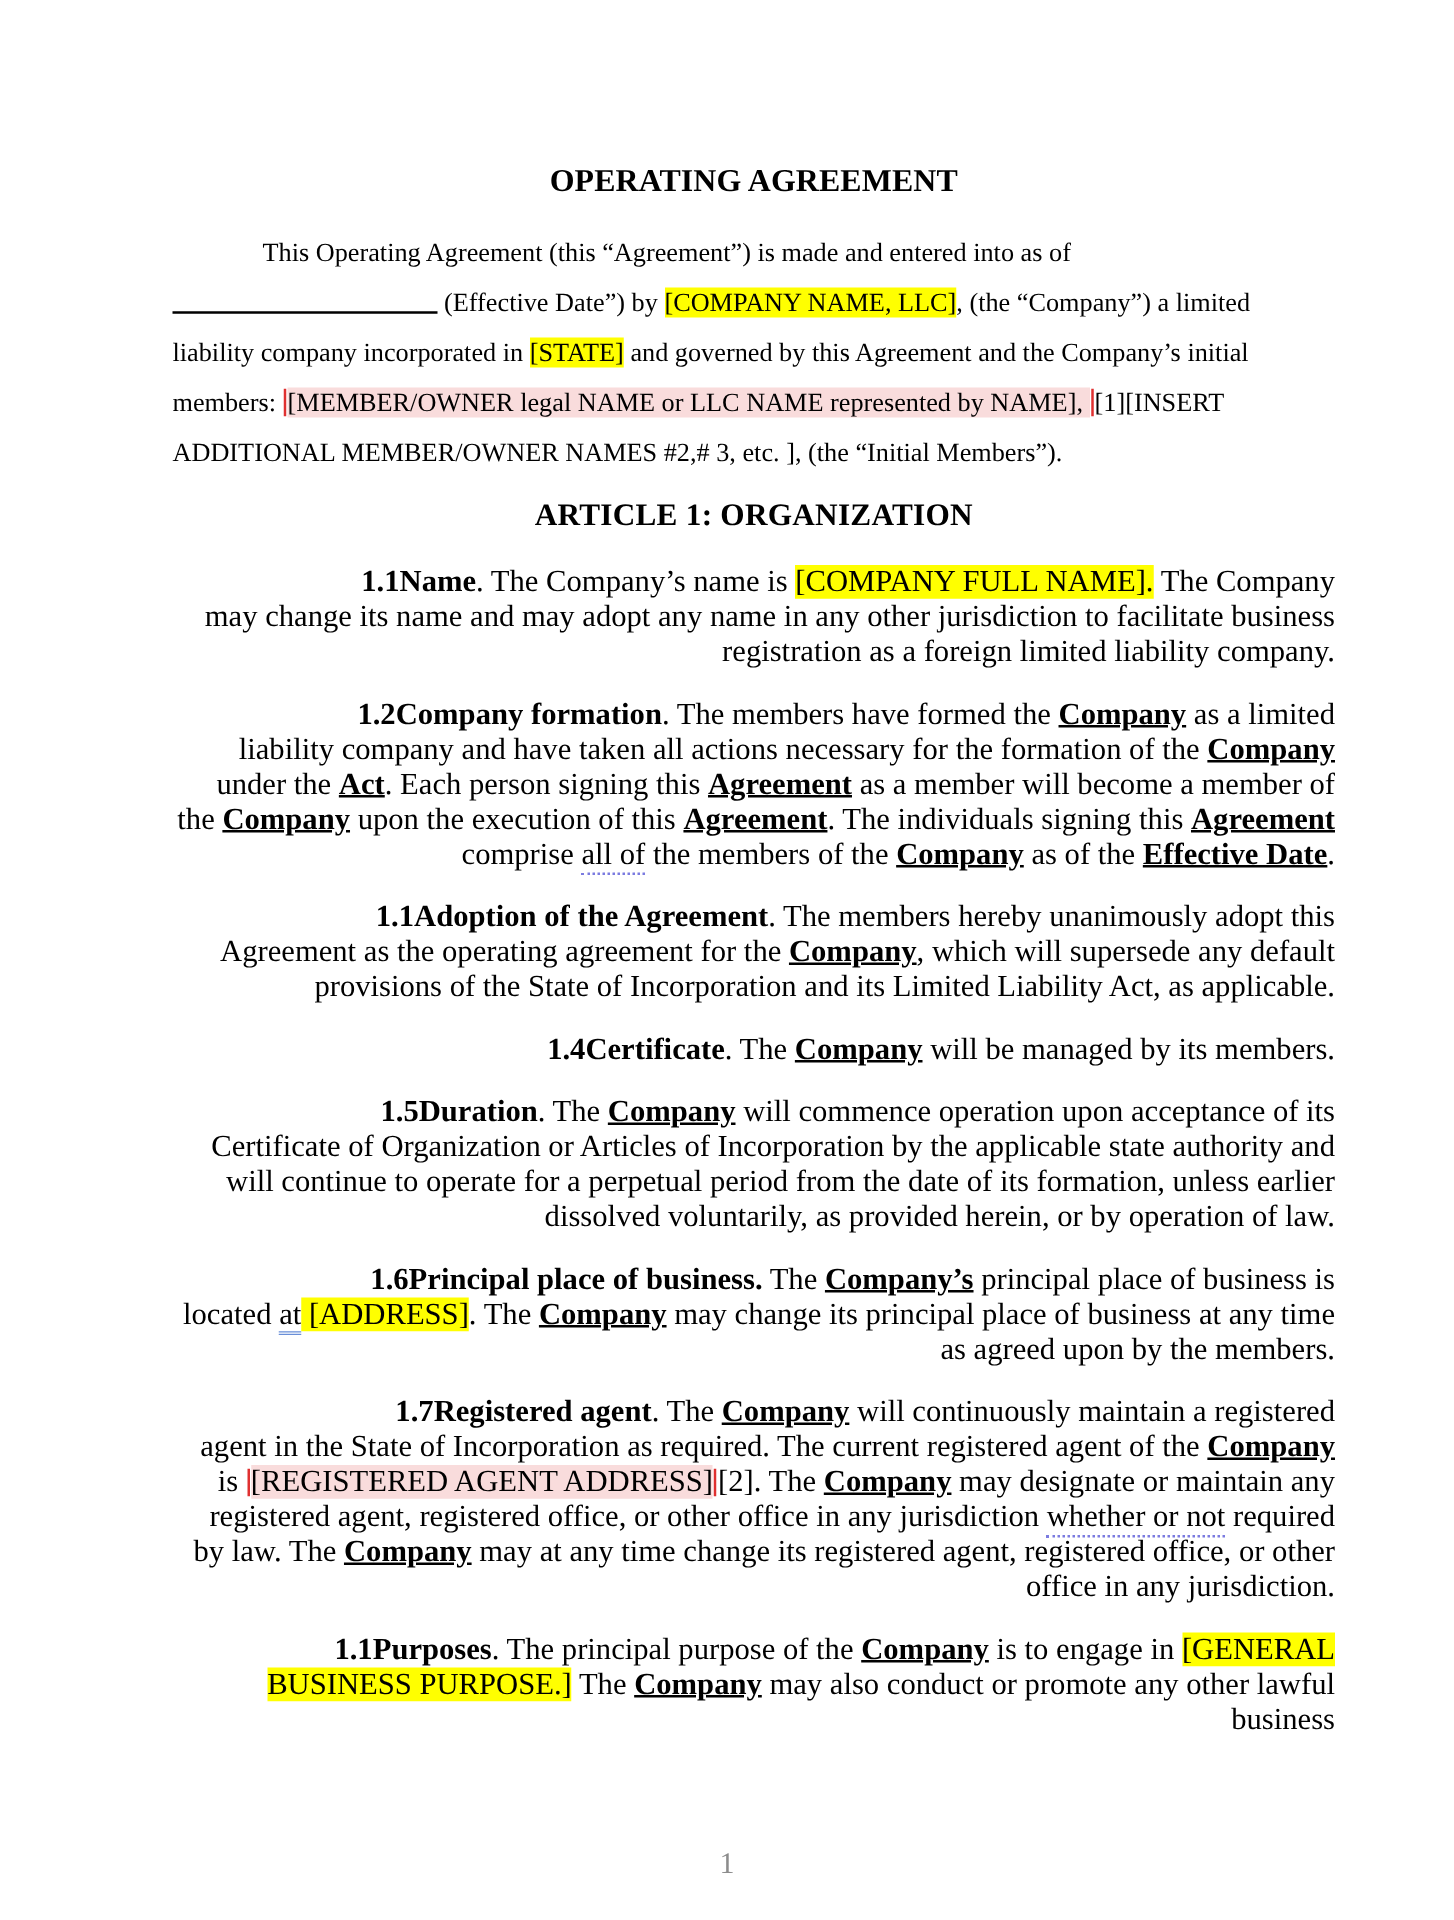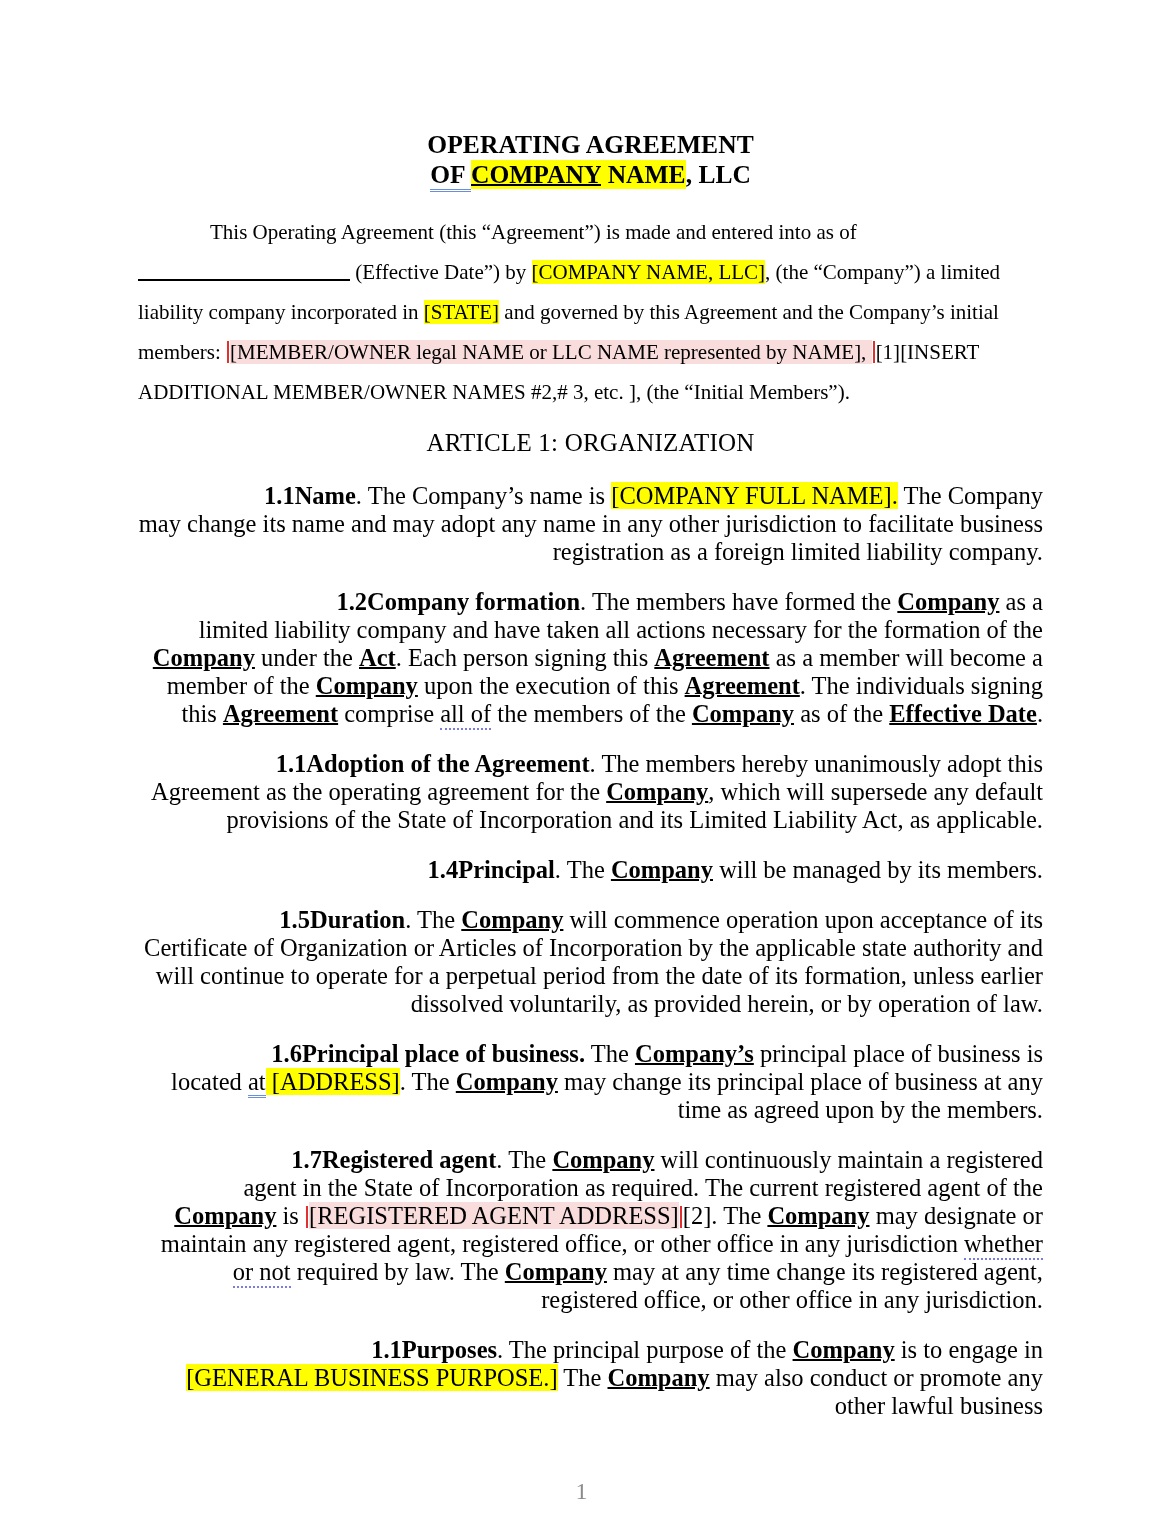--- a/index.html
+++ b/index.html
@@ -22,21 +22,21 @@
     height: 4px;
     background: #dcdcdc;
   }
   .page {
     position: absolute;
     top: 0; left: 0;
     width: 1163px;
     height: 1536px;
     background: #ffffff;
     box-sizing: border-box;
-    padding: 130px 120px 0 138px;
+    padding: 130px 95px 0 138px;
   }
   .doc-title {
     text-align: center;
     font-weight: bold;
     font-size: 25.5px;
     line-height: 30px;
     letter-spacing: 0.1px;
   }
   .title-line2 {
     text-align: center;
@@ -53,21 +53,21 @@
   }
   .blank-line {
     display: inline-block;
     width: 212px;
     border-bottom: 2px solid #000;
     height: 20px;
     vertical-align: -2px;
   }
   .article-head {
     text-align: center;
-    font-weight: normal;
+    font-weight: bold;
     font-size: 25px;
     line-height: 34px;
     margin-top: 14px;
     letter-spacing: 0.2px;
   }
   .sec {
     font-size: 24.5px;
     line-height: 28px;
     margin-top: 22px;
     text-align: right;
@@ -124,33 +124,32 @@
 </style>
 </head>
 <body>
 
 <div class="top-rule"></div>
 
 <div class="page">
 
   <div class="doc-title">OPERATING AGREEMENT</div>
 
-  <div class="title-line2"><span class="blue-uline">OF </span><span class="hl-yellow black-uline">COMPANY</span><span class="hl-yellow"> NAME</span><span>, LLC</span></div>
 
   <div class="intro"><span>This Operating Agreement (this “Agreement”) is made and entered into as of </span><span class="blank-line"></span><span> (Effective Date”) by </span><span class="hl-yellow">[COMPANY NAME, LLC]</span><span>,  (the “Company”) a limited liability company incorporated in </span><span class="hl-yellow">[STATE]</span><span> and governed by this Agreement and the Company’s initial members: </span><span class="cmt-bar"></span><span class="hl-pink">[MEMBER/OWNER legal NAME or LLC NAME represented by NAME], </span><span class="cmt-bar"></span><span>[1]</span><span>[INSERT ADDITIONAL MEMBER/OWNER NAMES #2,# 3, etc. ], (the “Initial Members”).</span></div>
 
   <div class="article-head">ARTICLE 1: ORGANIZATION</div>
 
   <div class="sec"><span class="num">1.1</span><span class="heading">Name</span><span>. The Company’s name is </span><span class="hl-yellow">[COMPANY FULL NAME].</span><span> The Company may change its name and may adopt any name in any other jurisdiction to facilitate business registration as a foreign limited liability company.</span></div>
 
   <div class="sec"><span class="num">1.2</span><span class="heading">Company formation</span><span>. The members have formed the </span><span class="dt">Company</span><span> as a limited liability company and have taken all actions necessary for the formation of the </span><span class="dt">Company</span><span> under the </span><span class="dt">Act</span><span>.  Each person signing this </span><span class="dt">Agreement</span><span> as a member will become a member of the </span><span class="dt">Company</span><span> upon the execution of this </span><span class="dt">Agreement</span><span>. The individuals signing this </span><span class="dt">Agreement</span><span> comprise </span><span class="grammar">all of</span><span> the members of the </span><span class="dt">Company</span><span> as of the </span><span class="dt">Effective Date</span><span>.</span></div>
 
   <div class="sec"><span class="num">1.1</span><span class="heading">Adoption of the Agreement</span><span>.  The members hereby unanimously adopt this Agreement as the operating agreement for the </span><span class="dt">Company</span><span>, which will supersede any default provisions of the State of Incorporation and its Limited Liability Act, as applicable.</span></div>
 
-  <div class="sec"><span class="num">1.4</span><span class="heading">Principal</span><span>. The </span><span class="dt">Company</span><span> will be managed by its members.</span></div>
+  <div class="sec"><span class="num">1.4</span><span class="heading">Certificate</span><span>. The </span><span class="dt">Company</span><span> will be managed by its members.</span></div>
 
   <div class="sec"><span class="num">1.5</span><span class="heading">Duration</span><span>. The </span><span class="dt">Company</span><span> will commence operation upon acceptance of its Certificate of Organization or Articles of Incorporation by the applicable state authority and will continue to operate for a perpetual period from the date of its formation, unless earlier dissolved voluntarily, as provided herein, or by operation of law.</span></div>
 
   <div class="sec"><span class="num">1.6</span><span class="heading">Principal place of business.</span><span> The </span><span class="dt">Company’s</span><span> principal place of business is located </span><span class="blue-uline">at</span><span class="hl-yellow"> [ADDRESS]</span><span>. The </span><span class="dt">Company</span><span> may change its principal place of business at any time as agreed upon by the members.</span></div>
 
   <div class="sec"><span class="num">1.7</span><span class="heading">Registered agent</span><span>. The </span><span class="dt">Company</span><span> will continuously maintain a registered agent in the State of Incorporation as required. The current registered agent of the </span><span class="dt">Company</span><span> is </span><span class="cmt-bar"></span><span class="hl-pink">[REGISTERED AGENT ADDRESS]</span><span class="cmt-bar"></span><span>[2]</span><span>. The </span><span class="dt">Company</span><span> may designate or maintain any registered agent, registered office, or other office in any jurisdiction </span><span class="grammar">whether or not</span><span> required by law. The </span><span class="dt">Company</span><span> may at any time change its registered agent, registered office, or other office in any jurisdiction.</span></div>
 
   <div class="sec"><span class="num">1.1</span><span class="heading">Purposes</span><span>. The principal purpose of the </span><span class="dt">Company</span><span> is to engage in </span><span class="hl-yellow">[GENERAL BUSINESS PURPOSE.]</span><span> The </span><span class="dt">Company</span><span> may also conduct or promote any other lawful business</span></div>
 
 </div>

